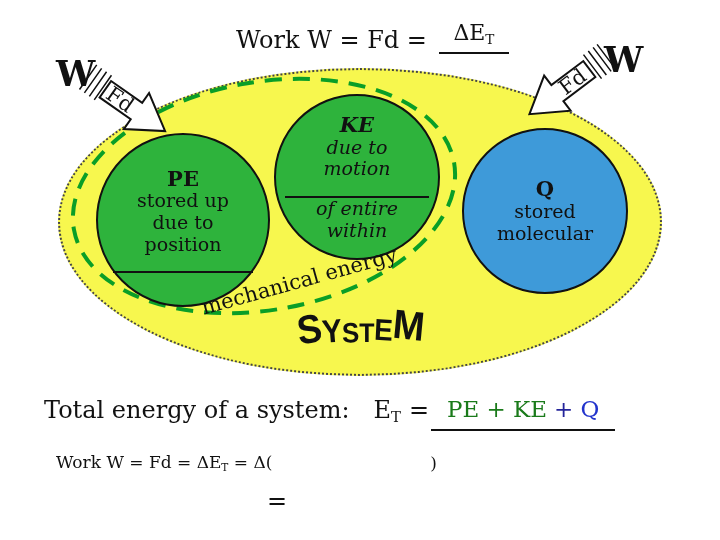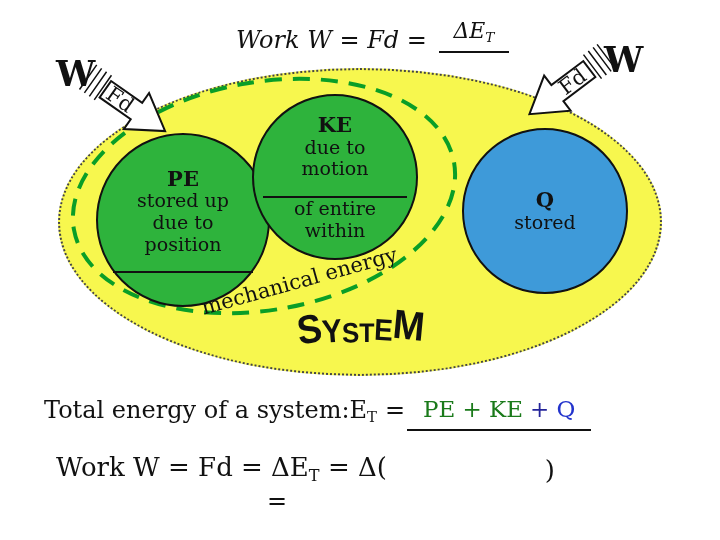--- a/index.html
+++ b/index.html
@@ -1,21 +1,21 @@
 <!DOCTYPE html>
 <html style="--systemFill: #f7f74e; --systemBorder: #444444; --greenCircle: #2eb33c; --blueCircle: #3e9ad9; --dashedGreen: #0a9e27; --eqGreen: #1a7a1a; --eqBlue: #2233cc; --plusBlue: #24249a; --ink: #111111;"><head>
 <meta charset="utf-8">
 <style>
   html,body{margin:0;padding:0;background:#fff;}
   .slide{
     position:relative;width:720px;height:540px;background:#fff;overflow:hidden;
     font-family:"DejaVu Serif", "Liberation Serif", serif;color:var(--ink,#111);
   }
   
-  .title-eq{position:absolute;left:236px;top:18px;display:flex;align-items:center;font-size:24px;font-style:italic;}
+  .title-eq{position:absolute;left:236px;top:18px;display:flex;align-items:flex-end;font-size:24px;}
   .title-eq .lhs{padding-top:8px;}
   .answer-col{display:flex;flex-direction:column;align-items:center;margin-left:12px;}
   .answer-col .ans{font-size:22px;line-height:1.05;}
   .answer-col .line{width:70px;border-bottom:2px solid var(--ink,#111);height:6px;}
   sub.t{font-size:0.62em;vertical-align:-0.3em;}
   
   .w-label{position:absolute;font-weight:bold;font-size:35px;z-index:7;line-height:1;}
   .w-left{left:56px;top:56px;}
   .w-right{left:604px;top:42px;}
   
@@ -28,21 +28,21 @@
   
   .circle{
     position:absolute;border-radius:50%;border:2px solid #111;z-index:3;
     display:flex;flex-direction:column;align-items:center;justify-content:center;
     text-align:center;line-height:1.14;font-size:19px;
   }
   .circle .sym{font-weight:bold;font-size:21px;}
   .circle.green{background:var(--greenCircle,#2eb33c);}
   .circle.blue{background:var(--blueCircle,#3e9ad9);}
   .pe{left:96px;top:133px;width:170px;height:170px;}
-  .ke{left:252px;top:94px;width:162px;height:162px;}
+  .ke{left:274px;top:94px;width:162px;height:162px;font-style:italic;}
   .q{left:462px;top:128px;width:162px;height:162px;}
   .fill{display:inline-block;border-bottom:2px solid #111;padding-bottom:16px;}
   .pe .fill{width:140px;}
   .ke .fill{width:144px;}
   .q .fill{width:100px;}
   
   .mech{position:absolute;left:202px;top:296px;font-size:21px;z-index:4;
     transform:rotate(-15.5deg);transform-origin:left center;white-space:nowrap;}
   .sys-word{position:absolute;left:297px;top:308px;z-index:4;display:flex;align-items:flex-end;
     font-family:"Liberation Sans", sans-serif;font-weight:bold;transform:rotate(-2deg) scaleY(1.08);}
@@ -53,28 +53,28 @@
   .sys-l:nth-child(4){font-size:25px;transform:rotate(2deg) translateY(-1px);}
   .sys-l:nth-child(5){font-size:28px;transform:rotate(5deg) translateY(-1px);}
   .sys-l:nth-child(6){font-size:38px;transform:rotate(8deg);}
   
   .arrow-svg{position:absolute;z-index:6;overflow:visible;}
   .arrow-left{left:100px;top:55px;transform:rotate(35deg);transform-origin:0 0;}
   .arrow-right{left:512px;top:96px;transform:rotate(-37deg);transform-origin:0 0;}
   .arrow-svg text{font-family:"DejaVu Serif", serif;font-size:21px;fill:#111;}
   
   .total-eq{position:absolute;left:44px;top:396px;display:flex;align-items:flex-start;font-size:24px;}
-  .total-eq .etq{}
+  .total-eq .etq{margin-left:24px;}
   .total-eq .eqs{margin-left:8px;}
   .ans-line{display:inline-flex;justify-content:center;align-items:flex-end;gap:7px;
     border-bottom:2px solid #111;width:184px;font-size:23px;padding-bottom:7px;margin-left:2px;}
   .g{color:var(--eqGreen,#1a7a1a);}
   .b{color:var(--eqBlue,#2233cc);}
   .pb{color:var(--plusBlue,#24249a);}
-  .work-eq{position:absolute;left:56px;top:452px;display:flex;align-items:flex-end;font-size:26px;}
+  .work-eq{position:absolute;left:56px;top:452px;display:flex;align-items:flex-end;font-size:17px;}
   .work-eq .spacer{display:inline-block;width:158px;}
   .cont-eq{position:absolute;left:267px;top:487px;font-size:24px;}
 </style>
 </head>
 <body>
 
 <div class="slide">
 
   <div class="title-eq">
     <span class="lhs">Work W = Fd =</span>
@@ -104,20 +104,21 @@
     <div class="sym">KE</div>
     <div>due to</div>
     <div class="fill">motion</div>
     <div>of entire</div>
     <div>within</div>
   </div>
 
   <div class="circle blue q">
     <div class="sym">Q</div>
     <div>stored</div>
+    <div>molecular</div>
   </div>
 
   <div class="mech">mechanical energy</div>
   <div class="sys-word">
       <span class="sys-l">S</span>
       <span class="sys-l">Y</span>
       <span class="sys-l">S</span>
       <span class="sys-l">T</span>
       <span class="sys-l">E</span>
       <span class="sys-l">M</span>

